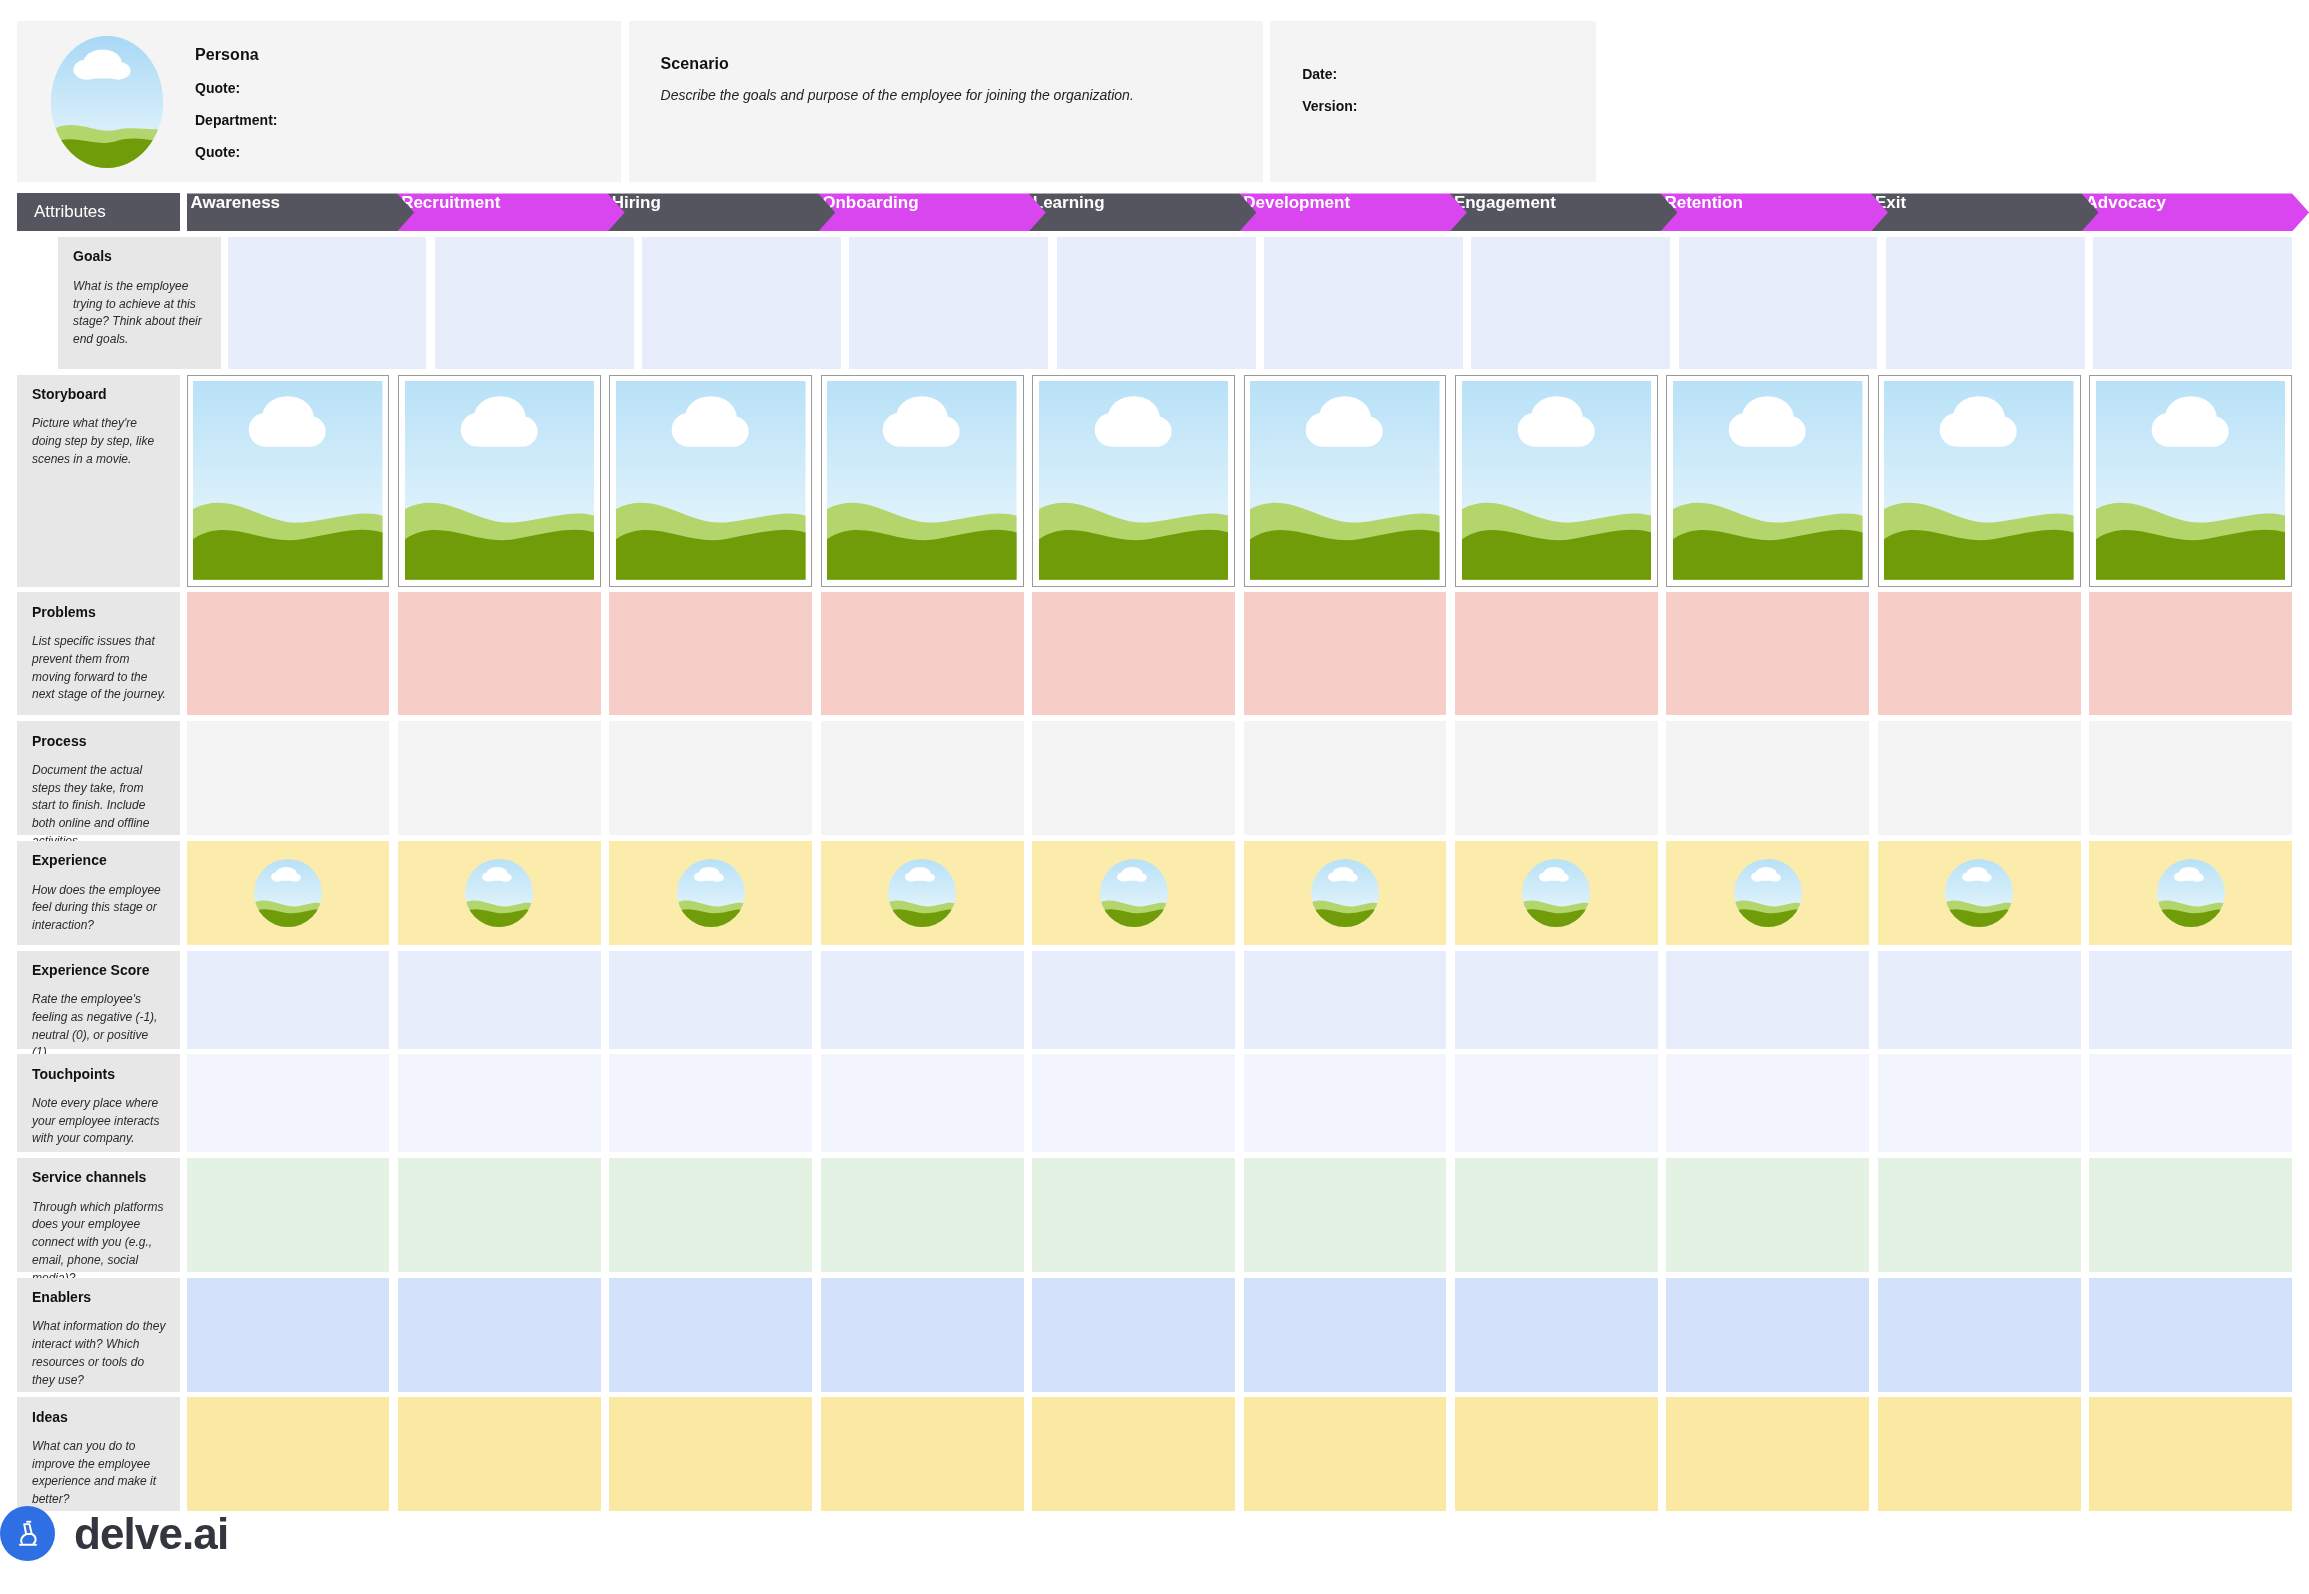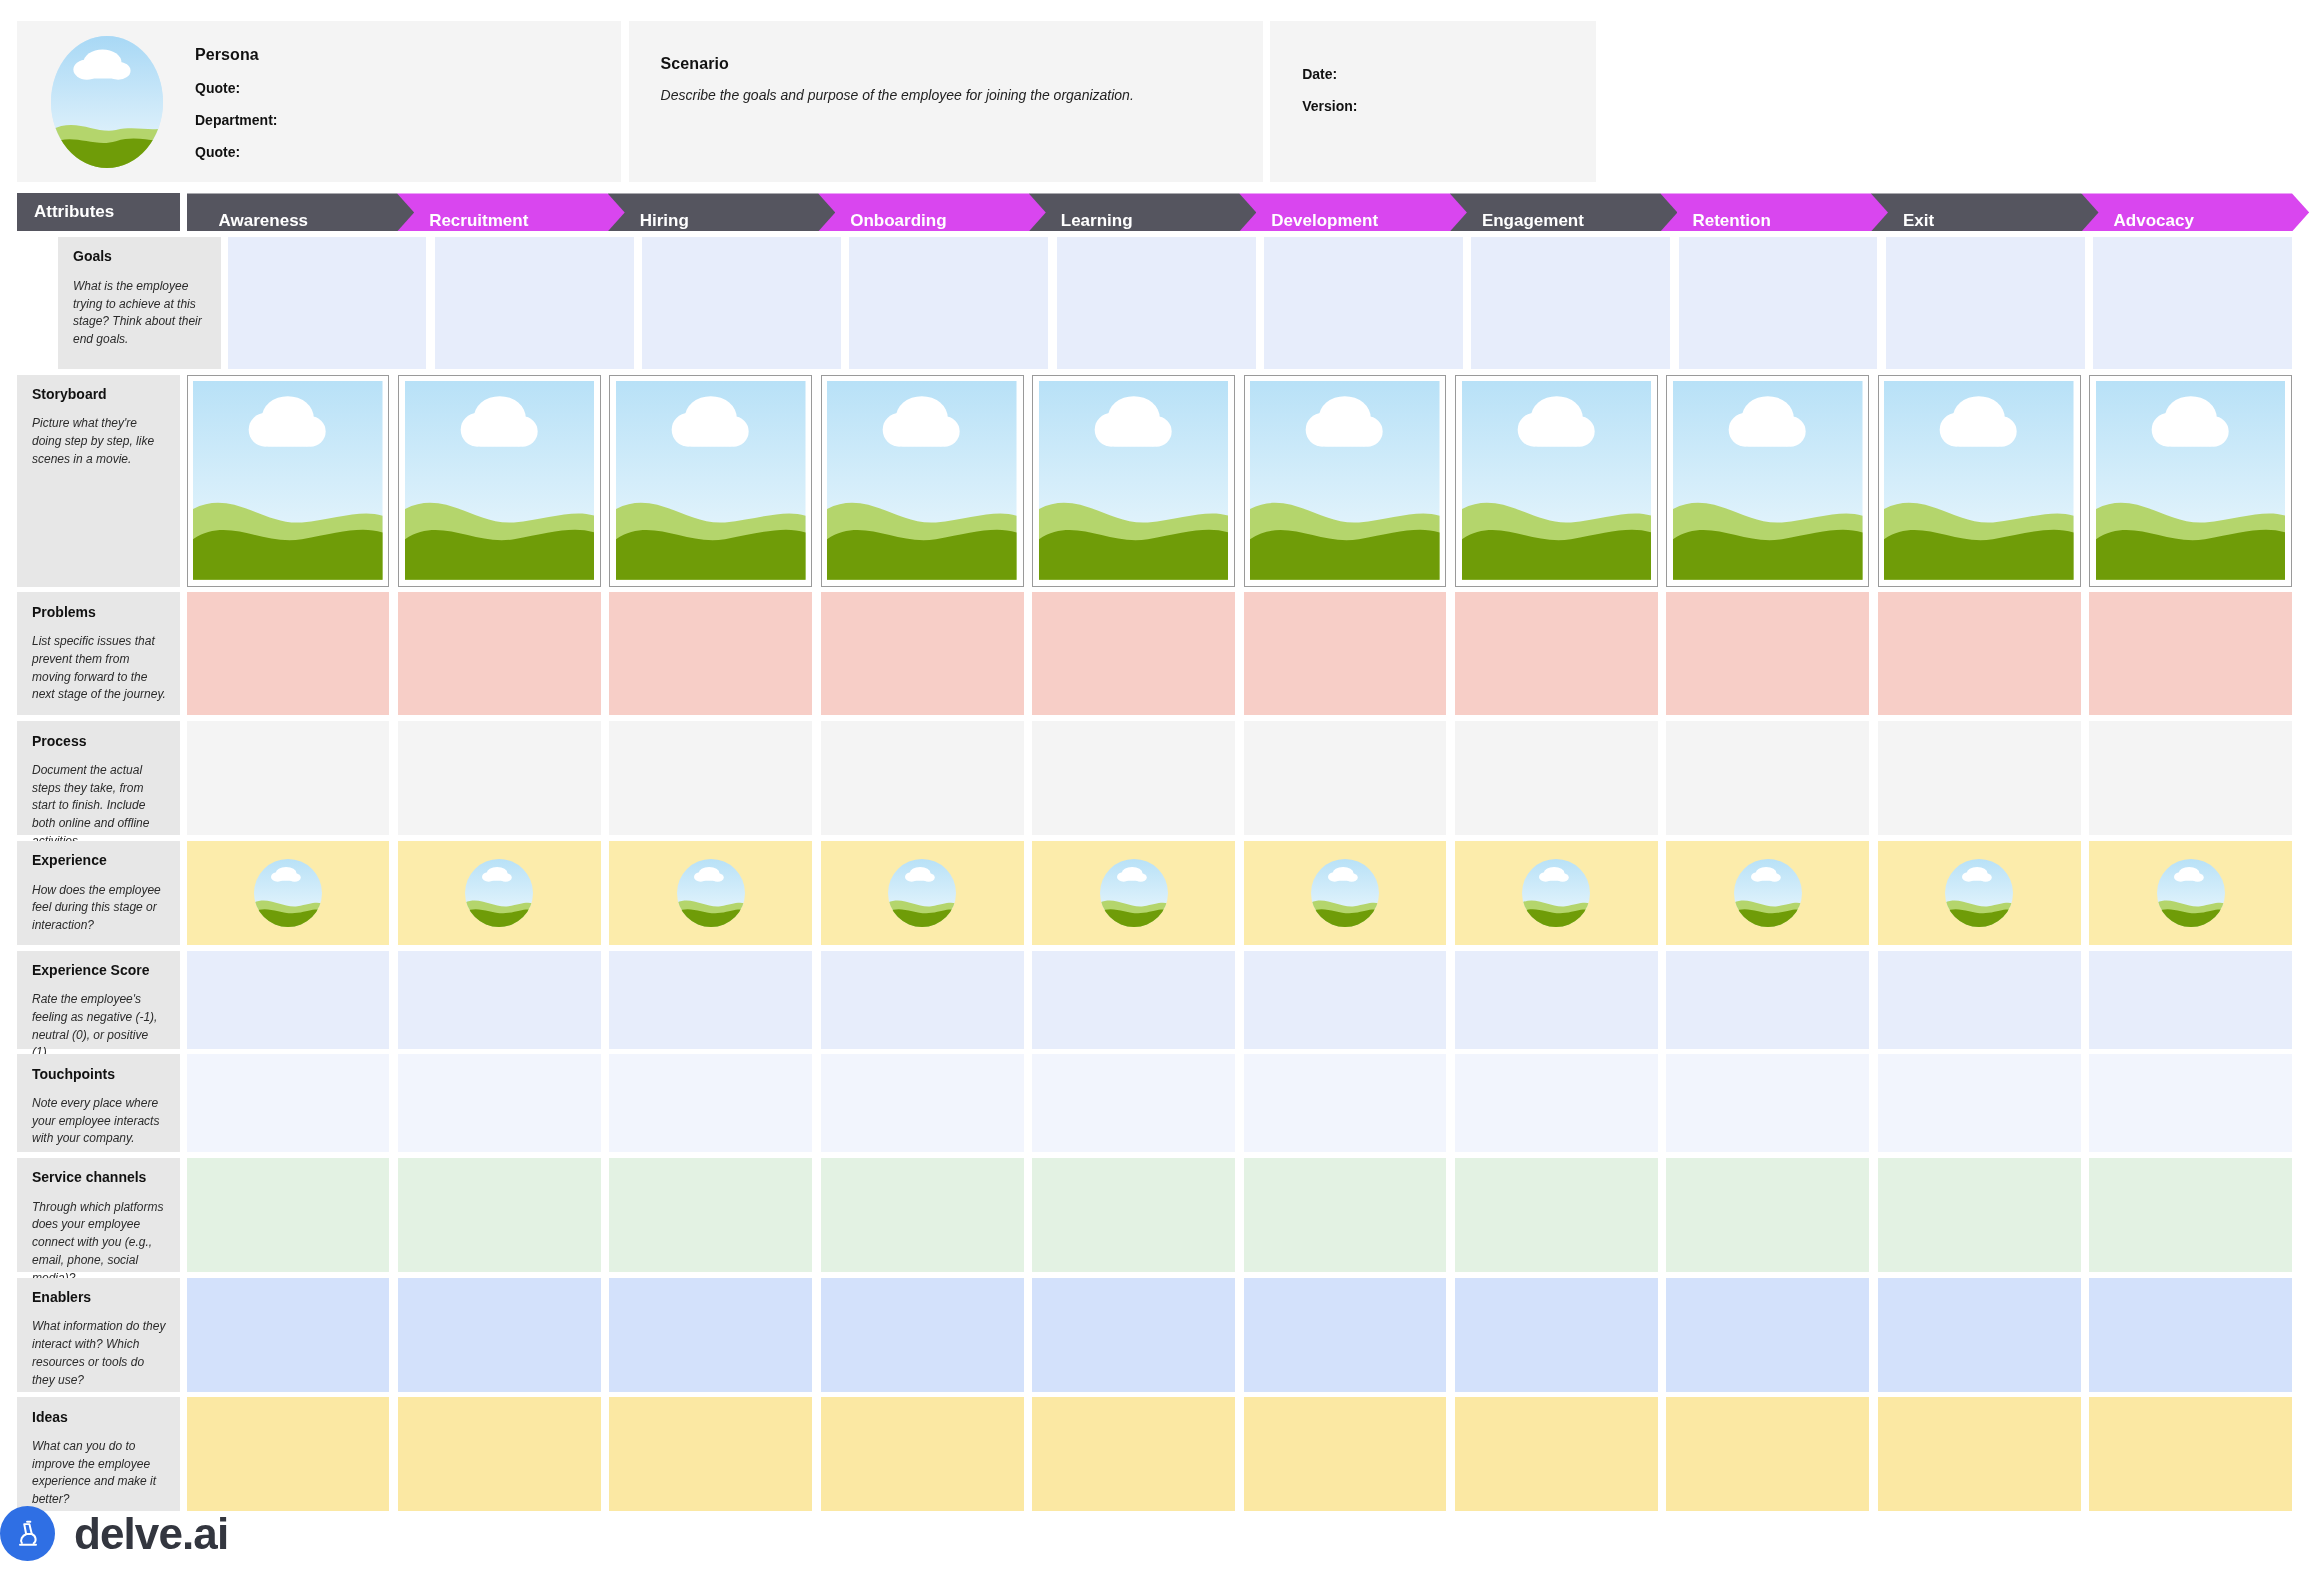--- a/index.html
+++ b/index.html
@@ -88,37 +88,37 @@
     height: 38px;
     margin-bottom: 5.7px;
     align-items: stretch;
   }
   .attr-head {
     width: 163px;
     flex: 0 0 163px;
     background: #55555f;
     color: #ffffff;
     font-size: 17px;
-    font-weight: bold;
+    font-weight: normal;
     display: flex;
     align-items: center;
     padding-left: 17px;
     margin-right: 6.6px;
   }
   .stages-wrap {
     flex: 1;
     display: flex;
     position: relative;
   }
   .stage-chev {
     flex: 1;
     position: relative;
     display: flex;
-    align-items: flex-end;
-    padding-left: 32px;
+    align-items: flex-start;
+    padding-left: 4px;
     color: #ffffff;
     font-size: 17px;
     font-weight: bold;
     margin-right: -17px;
     clip-path: polygon(0 0, calc(100% - 17px) 0, 100% 50%, calc(100% - 17px) 100%, 0 100%);
   }
   .stage-chev.dark  { background: #55555f; }
   .stage-chev.light { background: #d946ef; }
   .stage-chev span { position: relative; z-index: 2; }
 

